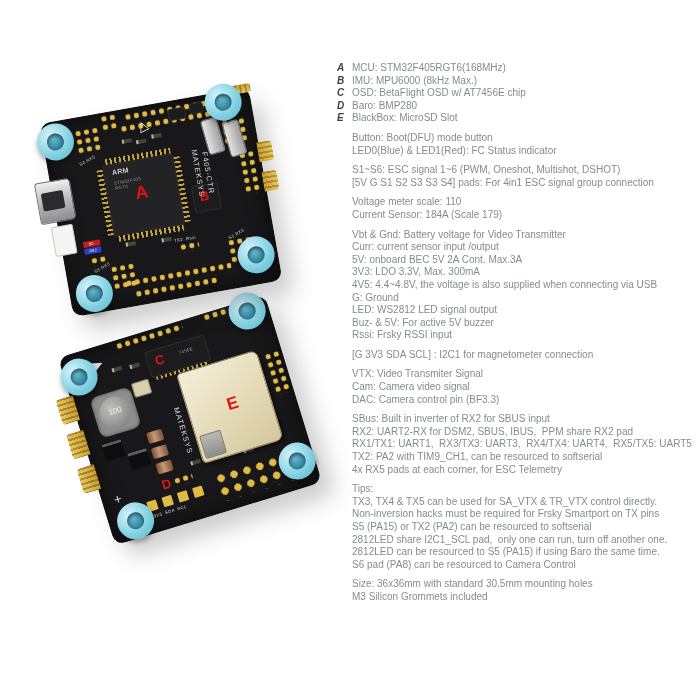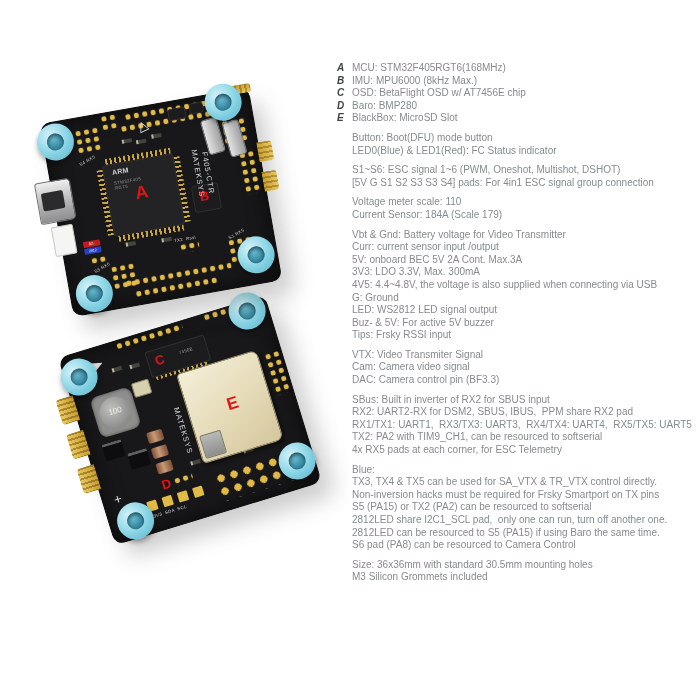--- a/index.html
+++ b/index.html
@@ -215,40 +215,43 @@
 
   <div class="block">
     <div class="sline">Vbt &amp; Gnd: Battery voltage for Video Transmitter</div>
     <div class="sline">Curr: current sensor input /output</div>
     <div class="sline">5V: onboard BEC 5V 2A Cont. Max.3A</div>
     <div class="sline">3V3: LDO 3.3V, Max. 300mA</div>
     <div class="sline">4V5: 4.4~4.8V, the voltage is also supplied when connecting via USB</div>
     <div class="sline">G: Ground</div>
     <div class="sline">LED: WS2812 LED signal output</div>
     <div class="sline">Buz- &amp; 5V: For active 5V buzzer</div>
-    <div class="sline">Tips: Frsky RSSI input</div>
-  </div>
-
+    <div class="sline">Rssi: Frsky RSSI input</div>
+  </div>
+
+  <div class="block">
+    <div class="sline">[G 3V3 SDA SCL] : I2C1 for magnetometer connection</div>
+  </div>
 
   <div class="block">
     <div class="sline">VTX: Video Transmiter Signal</div>
     <div class="sline">Cam: Camera video signal</div>
     <div class="sline">DAC: Camera control pin (BF3.3)</div>
   </div>
 
   <div class="block">
     <div class="sline">SBus: Built in inverter of RX2 for SBUS input</div>
     <div class="sline">RX2: UART2-RX for DSM2, SBUS, IBUS,  PPM share RX2 pad</div>
     <div class="sline">RX1/TX1: UART1,  RX3/TX3: UART3,  RX4/TX4: UART4,  RX5/TX5: UART5</div>
     <div class="sline">TX2: PA2 with TIM9_CH1, can be resourced to softserial</div>
     <div class="sline">4x RX5 pads at each corner, for ESC Telemetry</div>
   </div>
 
   <div class="block">
-    <div class="sline">Blue:</div>
+    <div class="sline">Tips:</div>
     <div class="sline">TX3, TX4 &amp; TX5 can be used for SA_VTX &amp; TR_VTX control directly.</div>
     <div class="sline">Non-inversion hacks must be required for Frsky Smartport on TX pins</div>
     <div class="sline">S5 (PA15) or TX2 (PA2) can be resourced to softserial</div>
     <div class="sline">2812LED share I2C1_SCL pad,  only one can run, turn off another one.</div>
     <div class="sline">2812LED can be resourced to S5 (PA15) if using Baro the same time.</div>
     <div class="sline">S6 pad (PA8) can be resourced to Camera Control</div>
   </div>
 
   <div class="block">
     <div class="sline">Size: 36x36mm with standard 30.5mm mounting holes</div>

